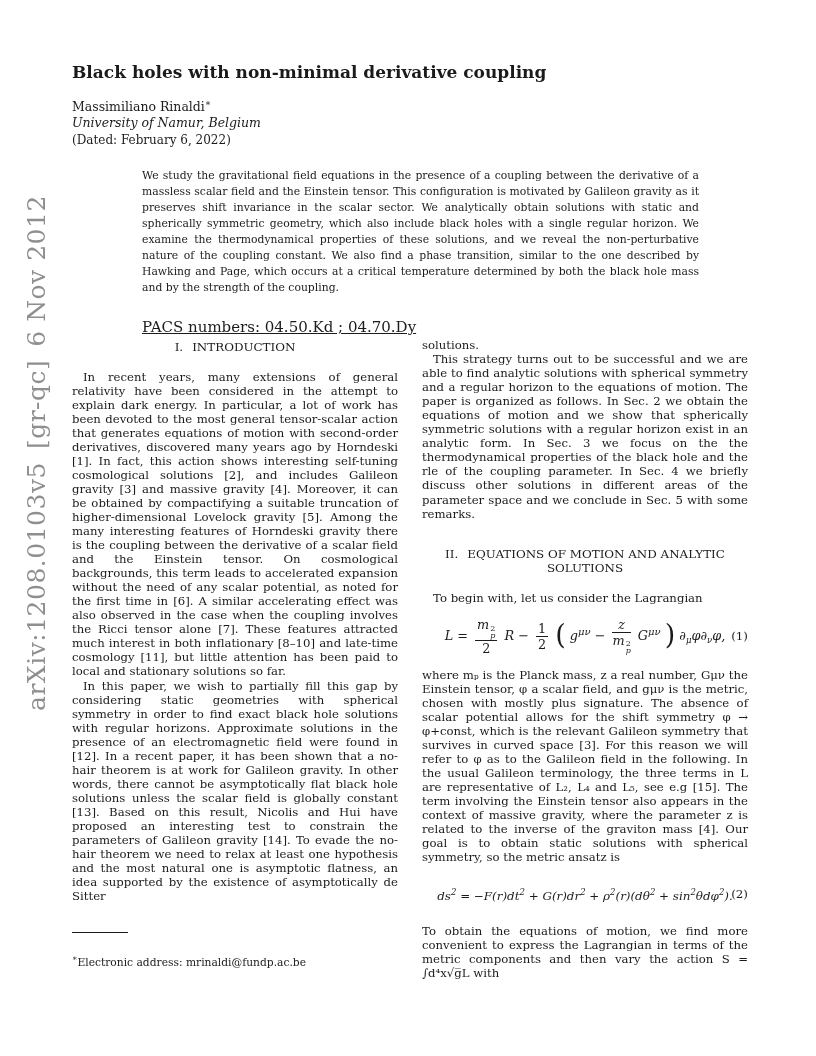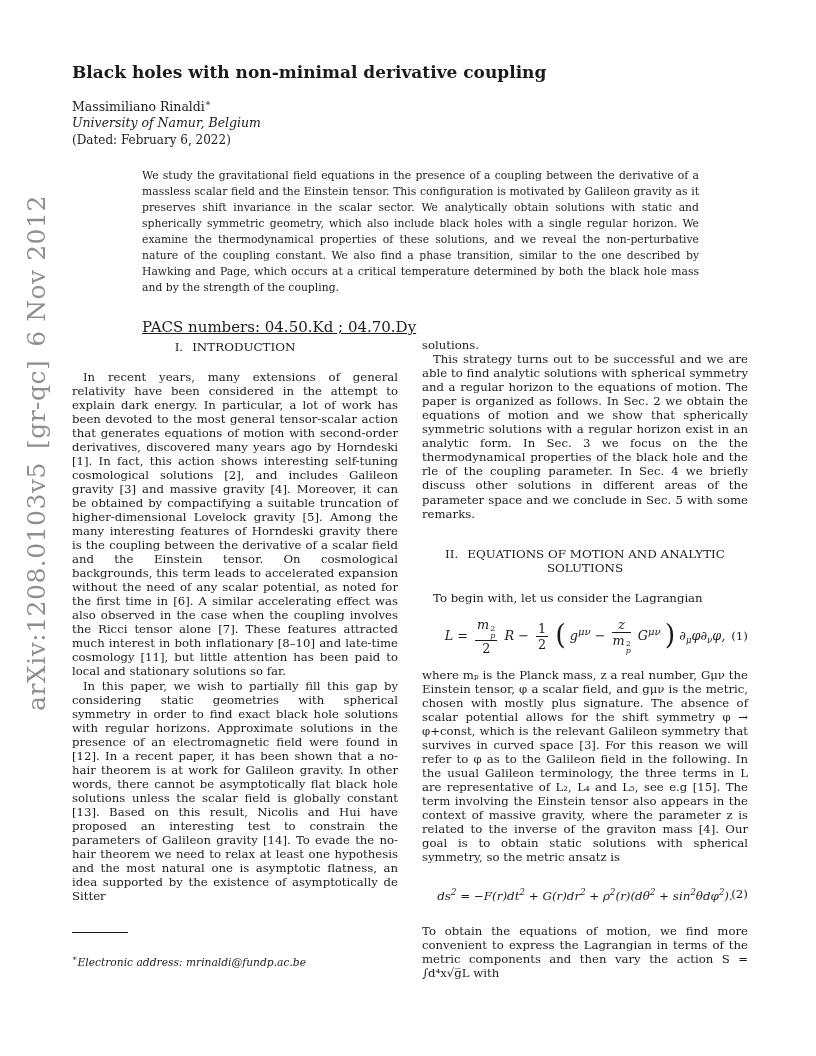--- a/index.html
+++ b/index.html
@@ -46,21 +46,21 @@
   .frac .num{display:block;border-bottom:1px solid #1b1b1b;padding:0 2px 1px 2px;line-height:13px;}
   .frac .den{display:block;padding-top:1px;line-height:13px;}
   .ss{display:inline-flex;flex-direction:column;align-items:flex-start;font-size:8px;line-height:7px;vertical-align:-2px;margin-left:1px;}
   .frac .den .ss{vertical-align:-1px;}
   .bigp{font-size:27px;font-weight:400;vertical-align:middle;line-height:0;position:relative;top:-1px;}
   .msub{font-size:8.5px;vertical-align:-3px;font-style:italic;}
   .msup{font-size:10px;vertical-align:5px;font-style:italic;}
   .eq-inline sup{font-size:8.5px;}
   .equation-2{font-size:11.9px;}
   .footnote-rule{position:absolute;top:932px;left:72px;width:56px;border-top:1.2px solid #1b1b1b;}
-  .footnote{position:absolute;top:954px;left:72px;width:326px;font-size:10.7px;font-style:italic;}
+  .footnote{position:absolute;top:954px;left:72px;width:326px;font-size:10.7px;}
   .footnote sup{font-size:8px;}
 </style>
 </head>
 <body>
 
 <div class="arxiv-stamp">arXiv:1208.0103v5 [gr-qc] 6 Nov 2012</div>
 
 <div class="header">
   <div class="title">Black holes with non-minimal derivative coupling</div>
   <div class="author"><span>Massimiliano Rinaldi</span><sup>∗</sup></div>

